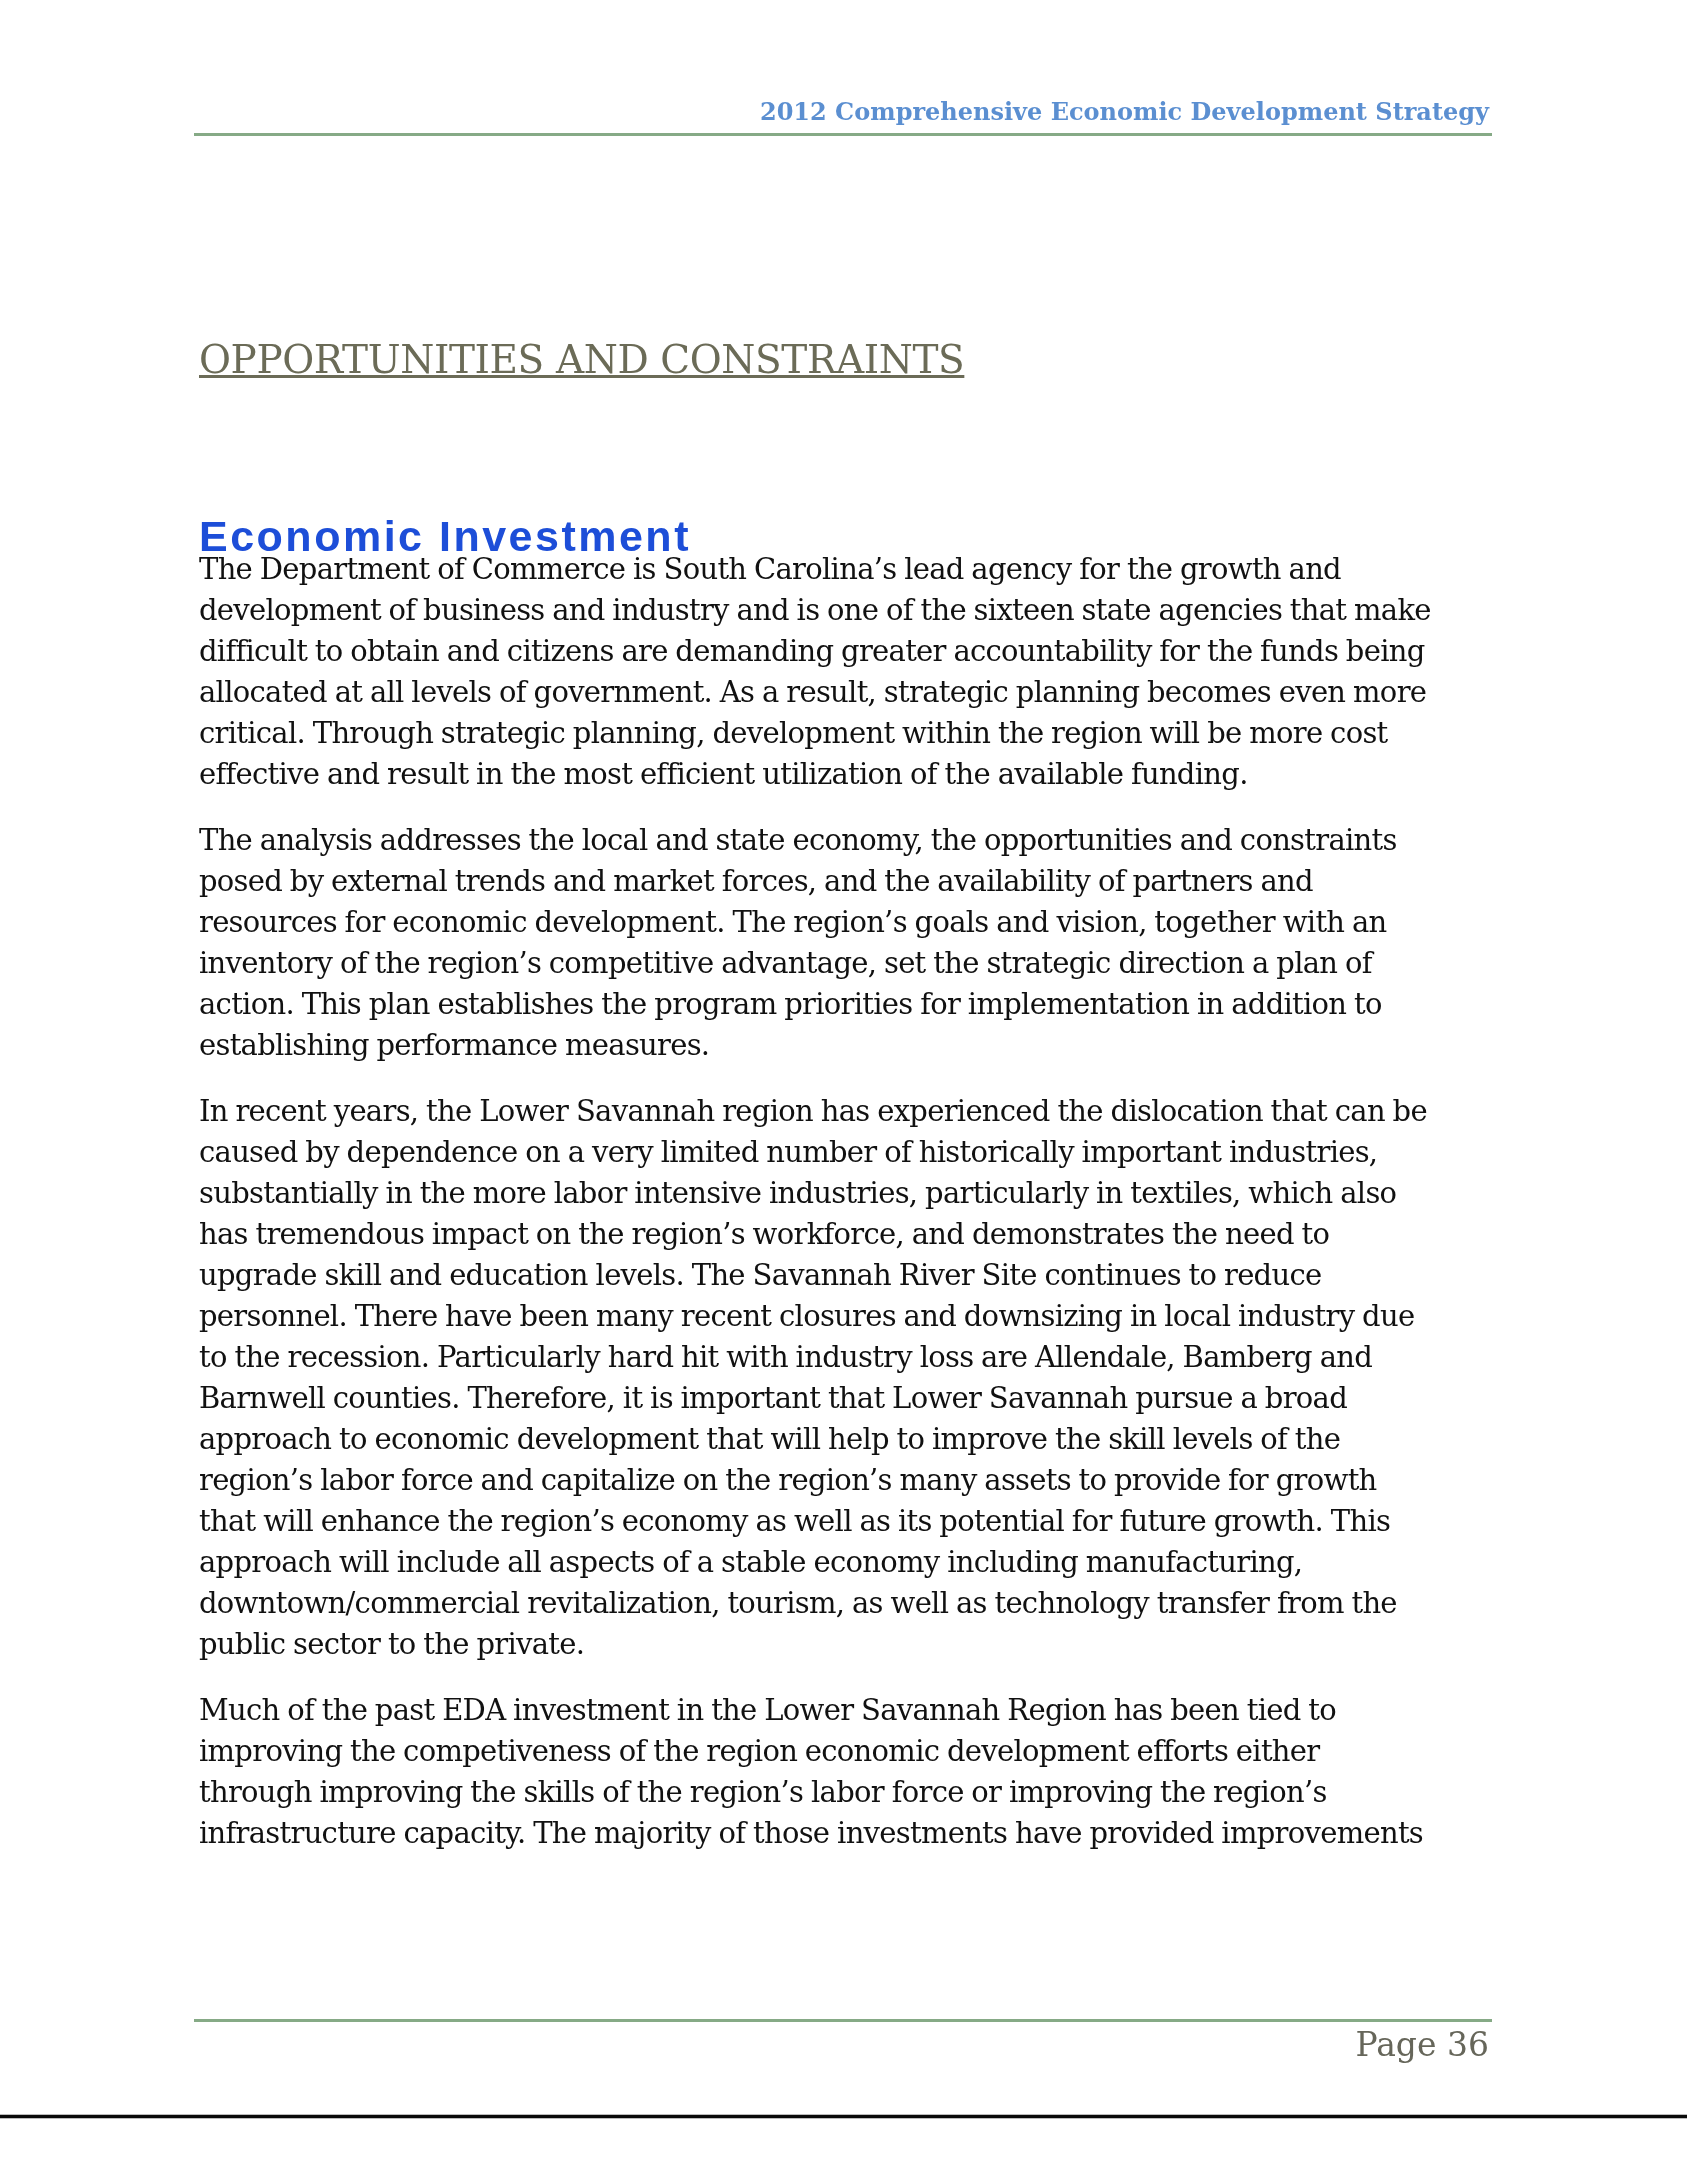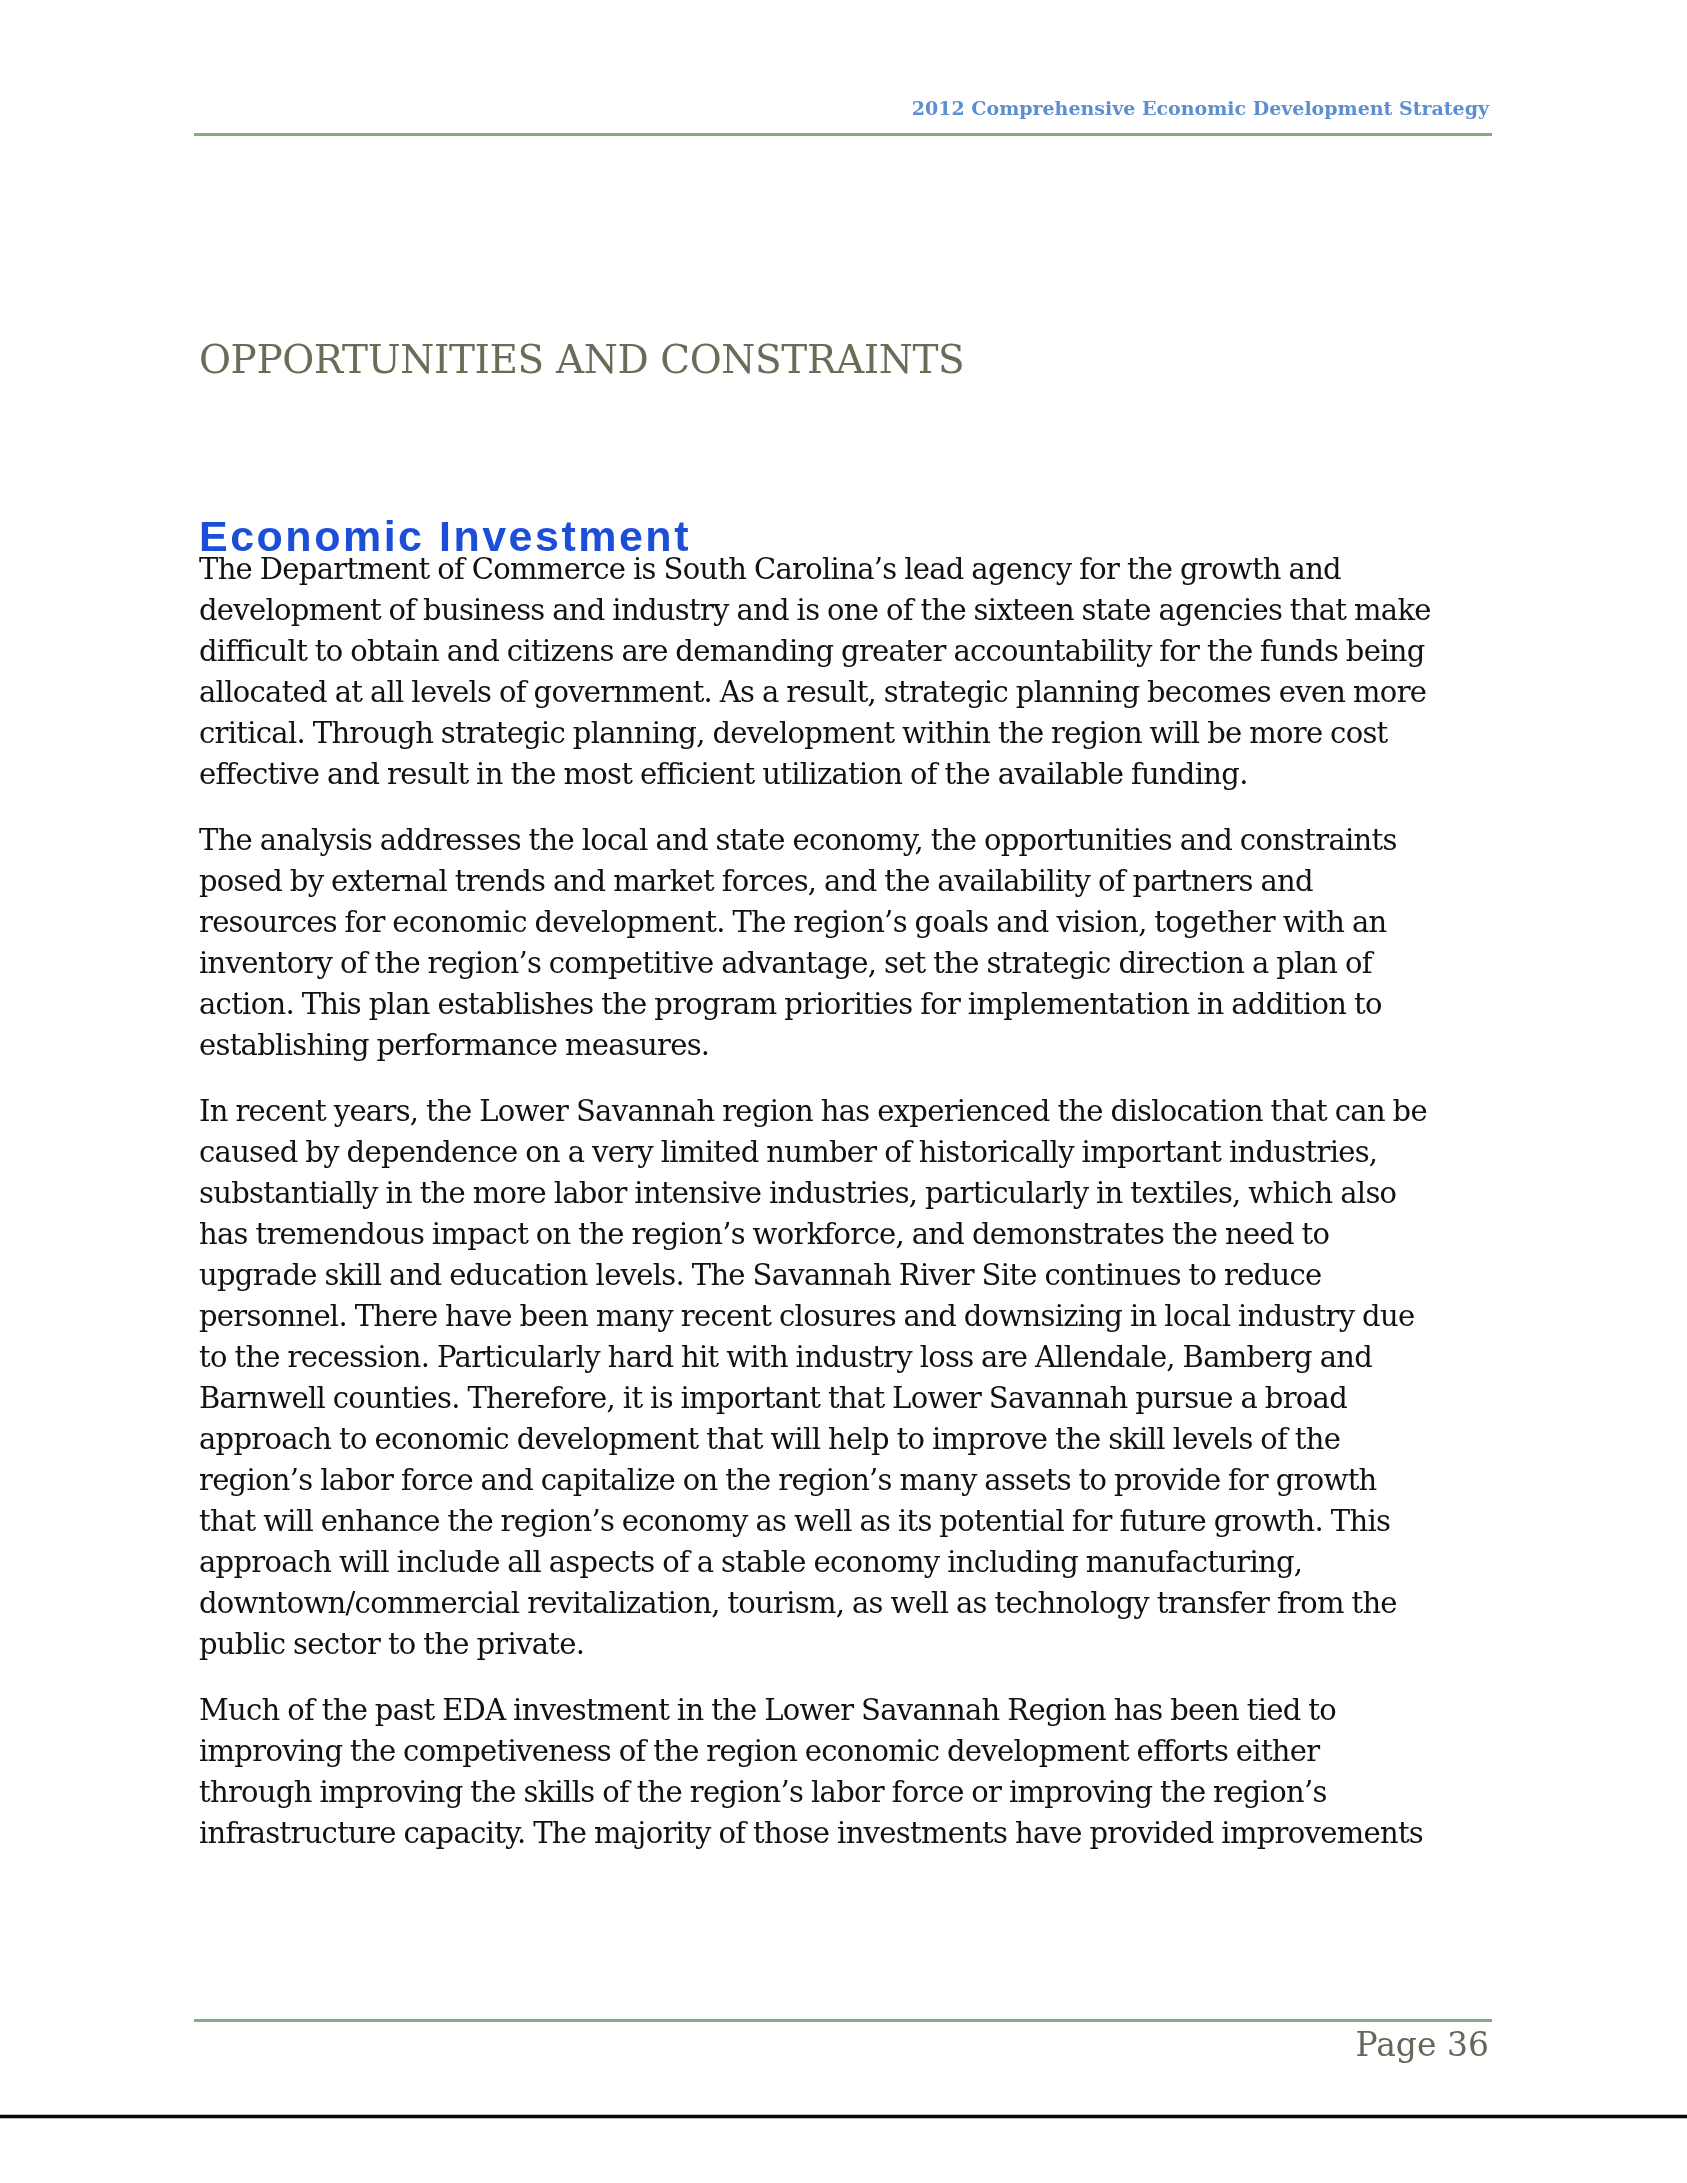--- a/index.html
+++ b/index.html
@@ -13,21 +13,21 @@
       position: relative;
       overflow: hidden;
       font-family: "DejaVu Serif", "Liberation Serif", serif;
     }
     .page-header-text {
       position: absolute;
       right: 198px;
       top: 97px;
       font-family: "DejaVu Serif", serif;
       font-weight: bold;
-      font-size: 19px;
+      font-size: 24px;
       color: #5b8fd1;
       letter-spacing: 0px;
       white-space: nowrap;
     }
     .header-rule {
       position: absolute;
       left: 194px;
       top: 133px;
       width: 1298px;
       height: 2.5px;
@@ -36,20 +36,21 @@
     .section-title {
       position: absolute;
       left: 199px;
       top: 311px;
       font-family: "DejaVu Serif", serif;
       font-size: 39px;
       color: #6b6b57;
       letter-spacing: -0.4px;
       white-space: nowrap;
       font-weight: normal;
+      text-decoration: underline;
     }
     .subheading {
       position: absolute;
       left: 199px;
       top: 476px;
       font-family: Liberation Sans, sans-serif;
       font-weight: bold;
       font-size: 43px;
       color: #1d4ed8;
       letter-spacing: 2.5px;

